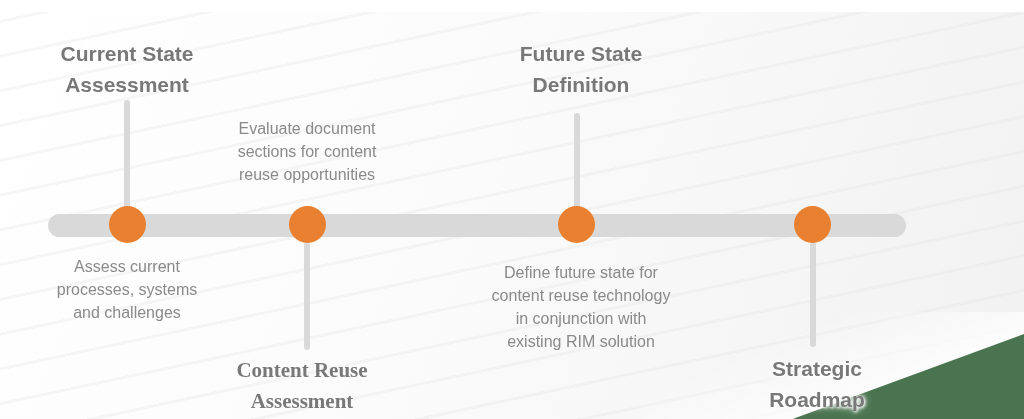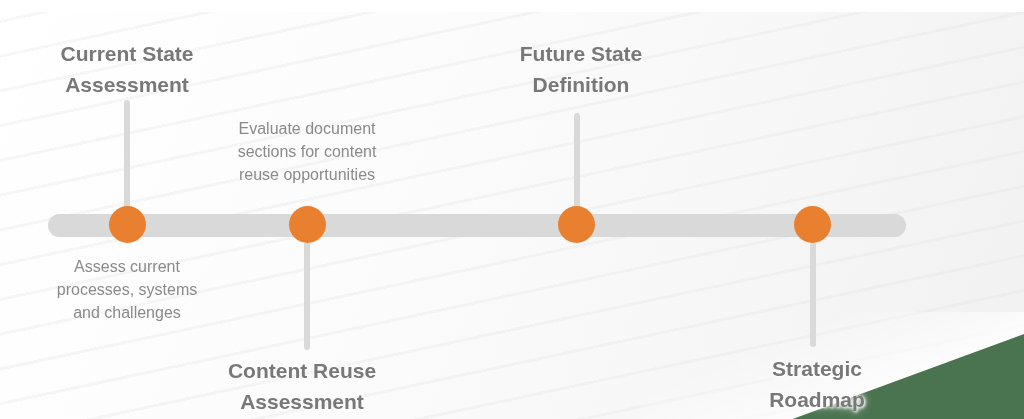--- a/index.html
+++ b/index.html
@@ -64,21 +64,21 @@
   .d3{left:558px;}
   .d4{left:794px;}
   .title{
     position:absolute;
     font-size:21px;line-height:31px;font-weight:bold;
     color:var(--title-gray);
     text-align:center;
     white-space:pre-line;
   }
   .t1{left:17px;top:26px;width:220px;}
-  .t2{left:177px;top:343px;width:250px;}
+  .t2{left:177px;top:343px;width:250px;font-family:Liberation Serif, serif;}
   .t3{left:471px;top:26px;width:220px;}
   .t4{left:717px;top:341px;width:200px;
       text-shadow:0 0 4px #ffffff, 0 0 8px #ffffff, 1px 1px 3px #ffffff;}
   .desc{
     position:absolute;
     font-size:16px;line-height:23px;
     color:var(--body-gray);
     text-align:center;
     white-space:pre-line;
   }
@@ -116,13 +116,17 @@
 Roadmap</div>
   <div class="title t3">Future State
 Definition</div>
 
   <div class="desc ds2">Evaluate document
 sections for content
 reuse opportunities</div>
   <div class="desc ds1">Assess current
 processes, systems
 and challenges</div>
+  <div class="desc ds3">Define future state for
+content reuse technology
+in conjunction with
+existing RIM solution</div>
 </div>
 
 </body></html>

